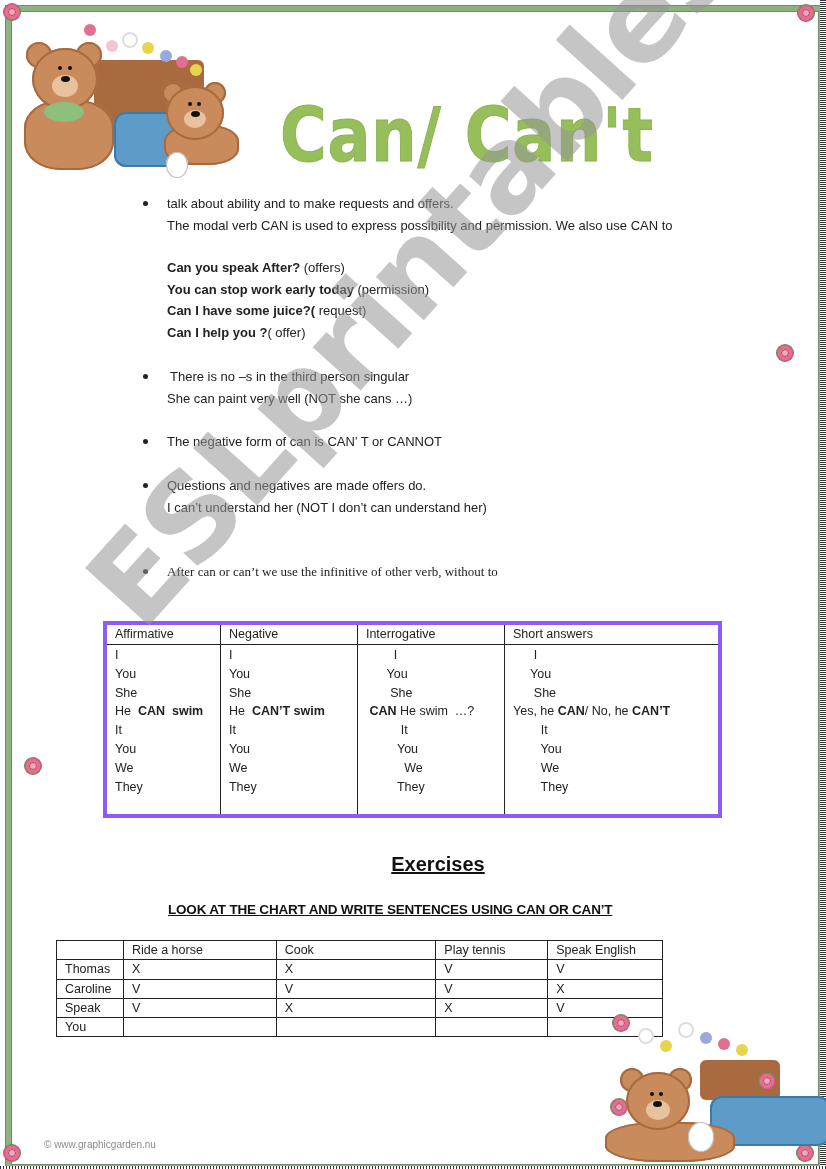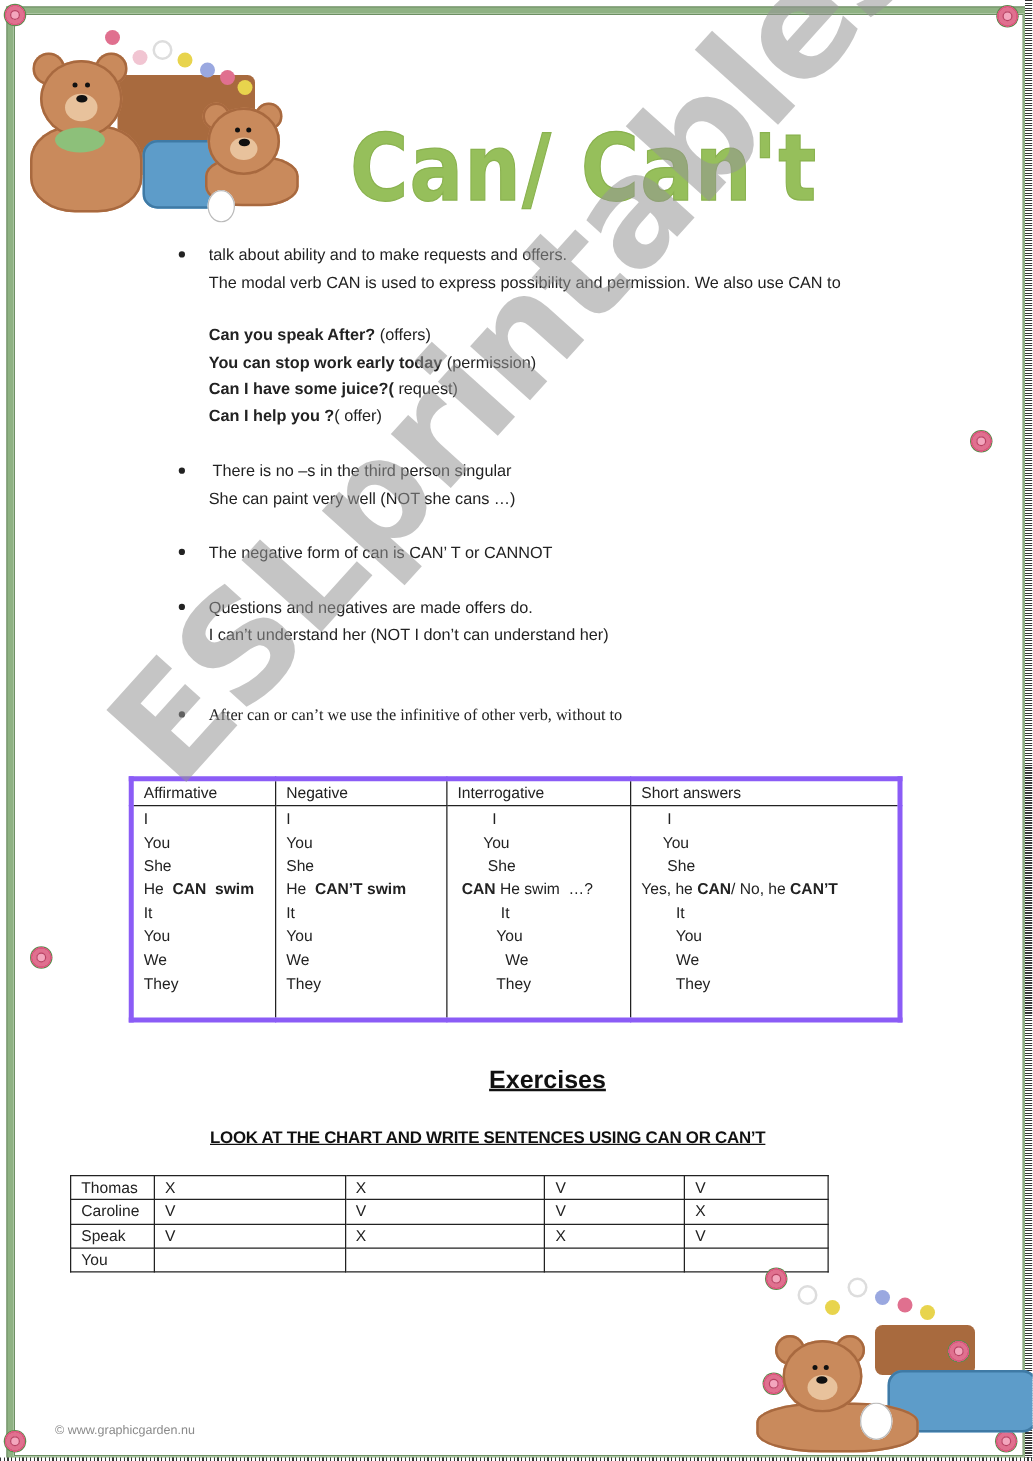--- a/index.html
+++ b/index.html
@@ -222,20 +222,27 @@
 
 <table class="exercise" style="left:56px;top:940px;width:607px;">
   <colgroup>
       <col style="width:67px">
       <col style="width:153px">
       <col style="width:160px">
       <col style="width:112px">
       <col style="width:115px">
     </colgroup>
   <tbody>
+      <tr>
+    <td></td>
+    <td>Ride a horse</td>
+    <td>Cook</td>
+    <td>Play tennis</td>
+    <td>Speak English</td>
+  </tr>
   <tr>
     <td>Thomas</td>
     <td>X</td>
     <td>X</td>
     <td>V</td>
     <td>V</td>
   </tr>
   <tr>
     <td>Caroline</td>
     <td>V</td>

